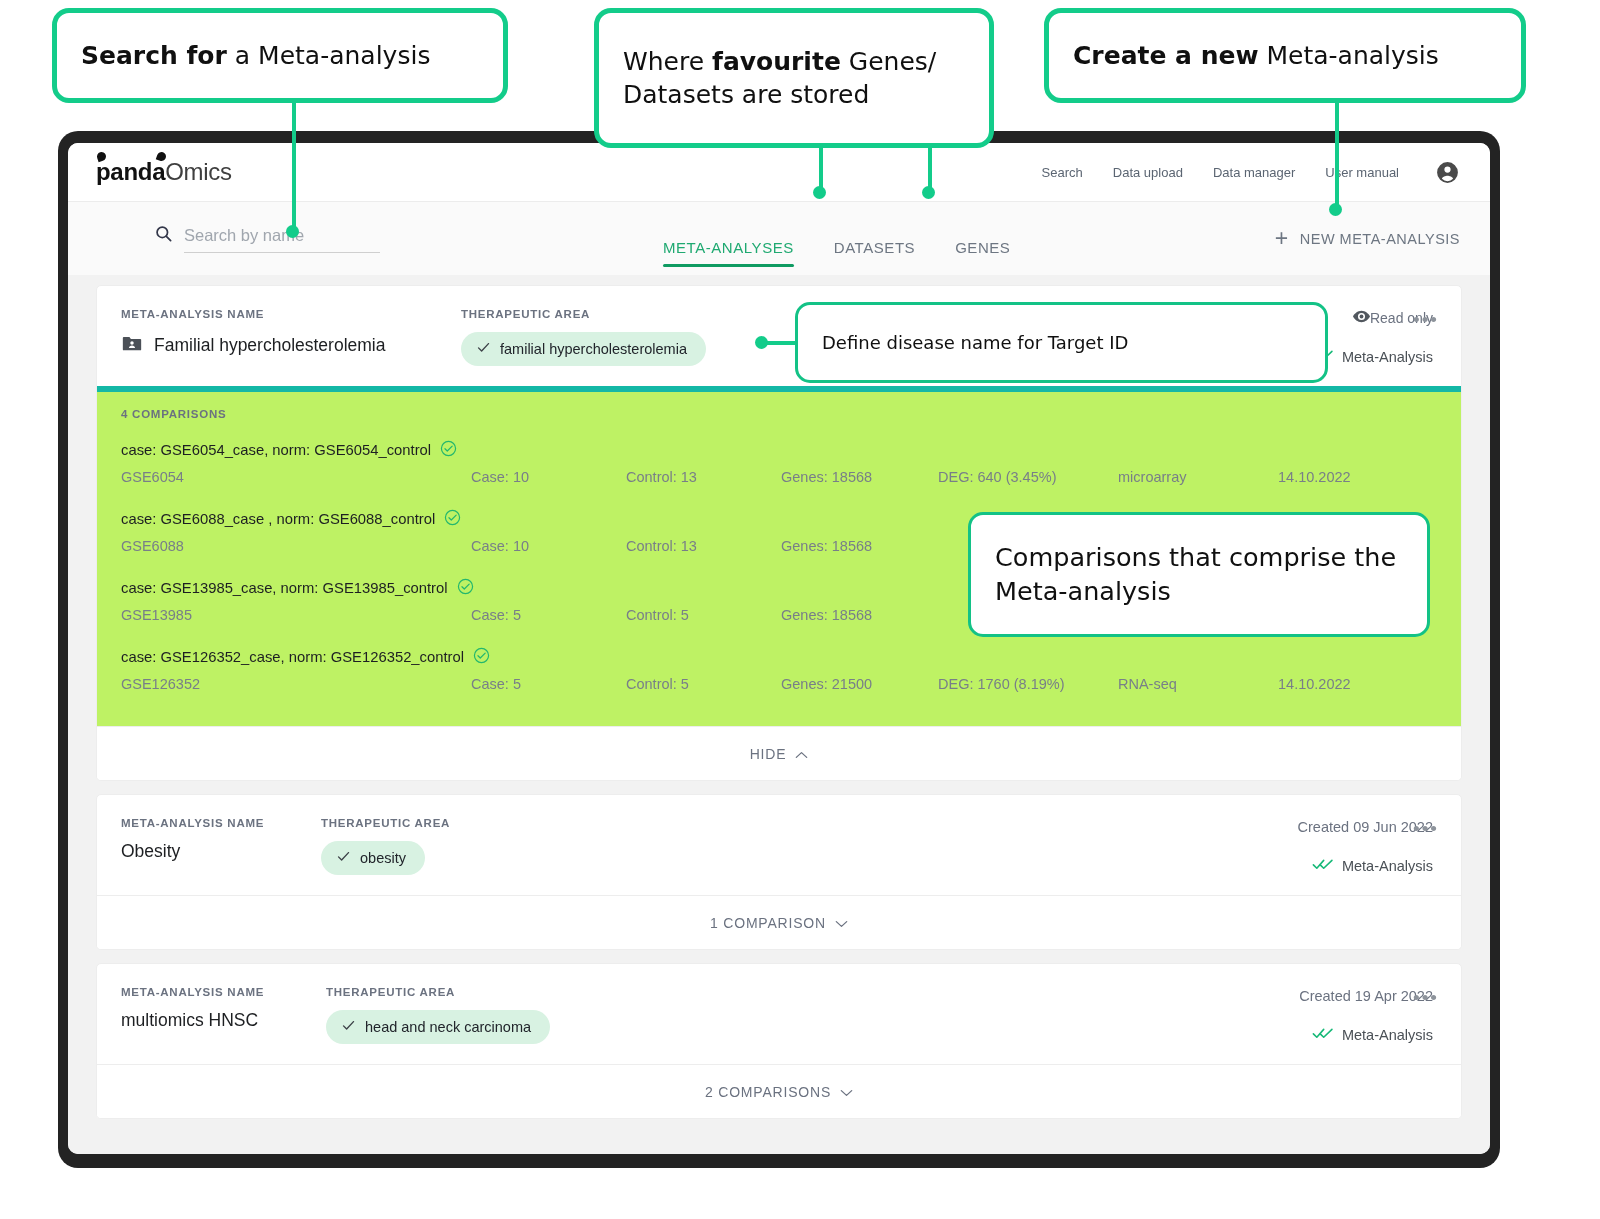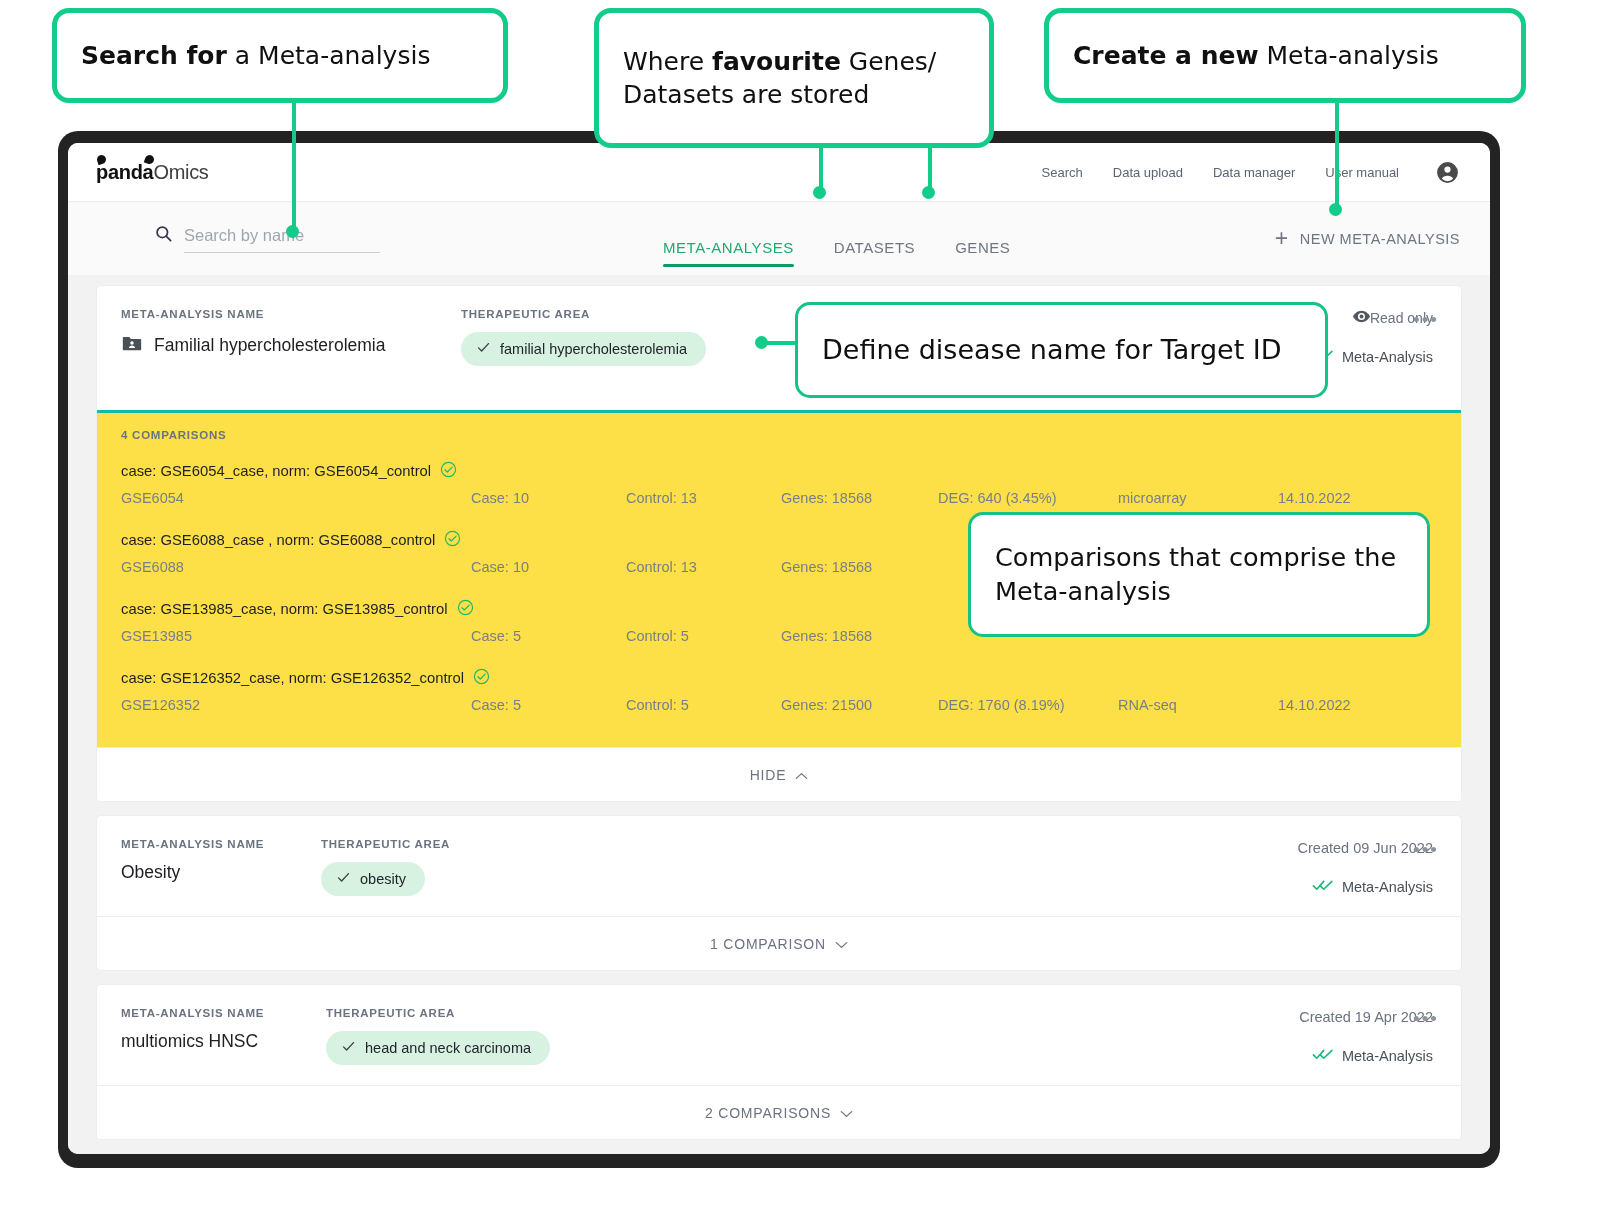--- a/index.html
+++ b/index.html
@@ -29,21 +29,21 @@
   }
 
   
   .topnav {
     height: 59px;
     background: #fff;
     border-bottom: 1px solid #ececec;
     display: flex; align-items: center;
     padding: 0 30px 0 28px;
   }
-  .brand { display: flex; align-items: flex-start; font-size: 20px; letter-spacing: -0.3px; }
+  .brand { display: flex; align-items: flex-start; font-size: 24px; letter-spacing: -0.3px; }
   .brand .panda {
     font-weight: bold; color: #111;
     position: relative;
   }
   .brand .panda::before,
   .brand .panda::after {
     content: "";
     position: absolute;
     width: 9px; height: 9px;
     background: #111;
@@ -143,21 +143,21 @@
     letter-spacing: 2px; color: #8d939b; font-size: 19px; line-height: 1;
     cursor: pointer;
   }
   .meta-badge {
     display: flex; align-items: center; justify-content: flex-end; gap: 8px;
     margin-top: 22px; font-size: 14.5px; color: #4a5056;
   }
   .dblcheck { width: 22px; height: 15px; color: #17b978; flex: none; }
 
   
-  .comparisons { border-top: 3px solid #14b8a6; padding: 16px 24px 10px 24px; background: #fde047; margin-top: 24px; }
+  .comparisons { border-top: 6px solid #14b8a6; padding: 16px 24px 10px 24px; background: #bef264; }
   .comp-count {
     font-size: 11.5px; letter-spacing: 0.75px; font-weight: bold;
     color: #6b7280; margin-bottom: 20px;
   }
   .comp-row { margin-bottom: 24px; }
   .comp-title {
     display: flex; align-items: center; gap: 9px;
     font-size: 14.8px; color: #1d1f22; margin-bottom: 9px;
   }
   .circ-check { width: 17px; height: 17px; color: #23b76e; flex: none; }
@@ -192,21 +192,21 @@
     color: #101010;
     line-height: 1.32;
     z-index: 40;
   }
   .callout b { font-weight: bold; }
   .callout.thin { border-width: 3px; border-color: #13c286; border-radius: 15px; }
 
   .c-search   { left: 52px;   top: 8px;    width: 456px; height: 95px; }
   .c-fav      { left: 594px;  top: 8px;    width: 400px; height: 140px; }
   .c-create   { left: 1044px; top: 8px;    width: 482px; height: 95px; }
-  .c-disease  { left: 795px;  top: 302px;  width: 533px; height: 96px; font-size: 27px; }
+  .c-disease  { left: 795px;  top: 302px;  width: 533px; height: 81px; font-size: 18px; }
   .c-comp     { left: 968px;  top: 512px;  width: 462px; height: 125px; font-size: 25.5px; }
 
   
   .leader { position: absolute; background: #13cc8a; z-index: 35; }
   .leader.v { width: 4px; }
   .leader.h { height: 4px; }
   .dot {
     position: absolute; width: 13px; height: 13px; border-radius: 50%;
     background: #13cc8a; z-index: 36;
   }

